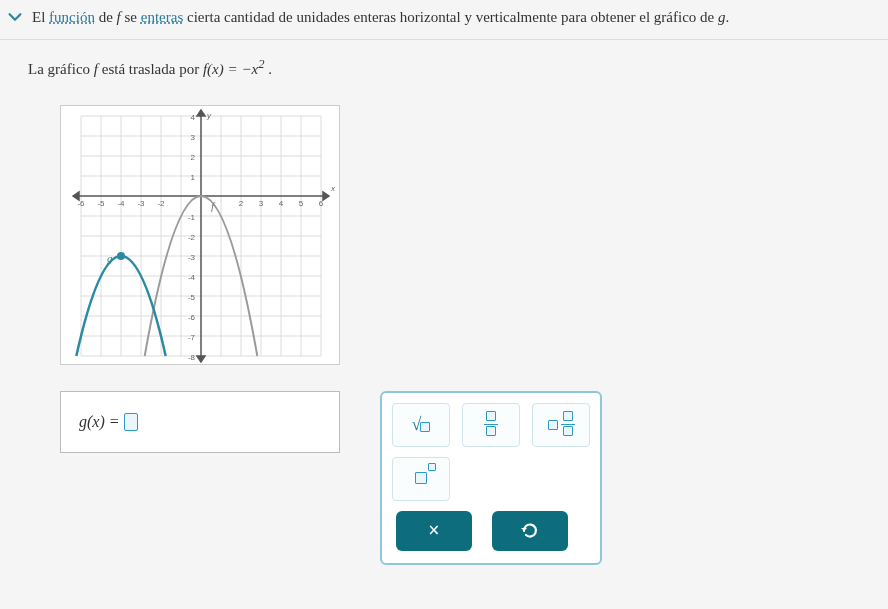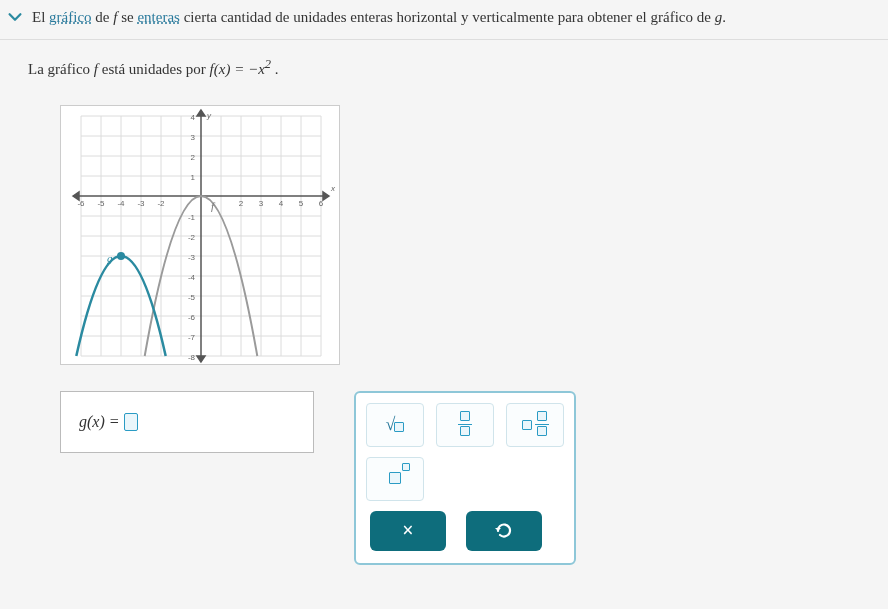--- a/index.html
+++ b/index.html
@@ -51,21 +51,21 @@
     .chart-area svg { display: block; }
     .answer-row {
       display: flex;
       align-items: flex-start;
       gap: 40px;
       margin: 26px 0 0 60px;
     }
     .answer-box {
       border: 1px solid #bbb;
       background: #fff;
-      width: 254px;
+      width: 280px;
       height: 62px;
       display: flex;
       align-items: center;
       padding-left: 18px;
       font-size: 16px;
     }
     .blank {
       display: inline-block;
       width: 14px;
       height: 18px;
@@ -138,35 +138,35 @@
   </style>
 </head>
 <body>
 
 <div class="top-row">
   <svg class="chevron" viewBox="0 0 20 20">
     <path d="M4 7 L10 13 L16 7" fill="none" stroke="#2a8aa0" stroke-width="2.5" stroke-linecap="round" stroke-linejoin="round"></path>
   </svg>
   <div class="question-text">
     <span>El</span>
-    <span class="link-word">gráfico</span>
+    <span class="link-word">función</span>
     <span>de</span>
     <span class="ital">f</span>
     <span>se</span>
     <span class="link-word">enteras</span>
     <span>cierta cantidad de unidades enteras horizontal y verticalmente para obtener el gráfico de</span>
     <span class="ital">g</span><span>.</span>
   </div>
 </div>
 
 <div class="sub-block">
   <div>
     <span>La gráfico</span>
     <span class="ital">f</span>
-    <span>está unidades por</span>
+    <span>está traslada por</span>
     <span class="ital">
       <span>f(x) = −x</span><sup>2</sup>
     </span><span>.</span>
   </div>
 </div>
 
 <div class="chart-area">
   <svg width="280" height="260" viewBox="0 0 280 260">
 
     <g stroke="#dcdcdc" stroke-width="1">

